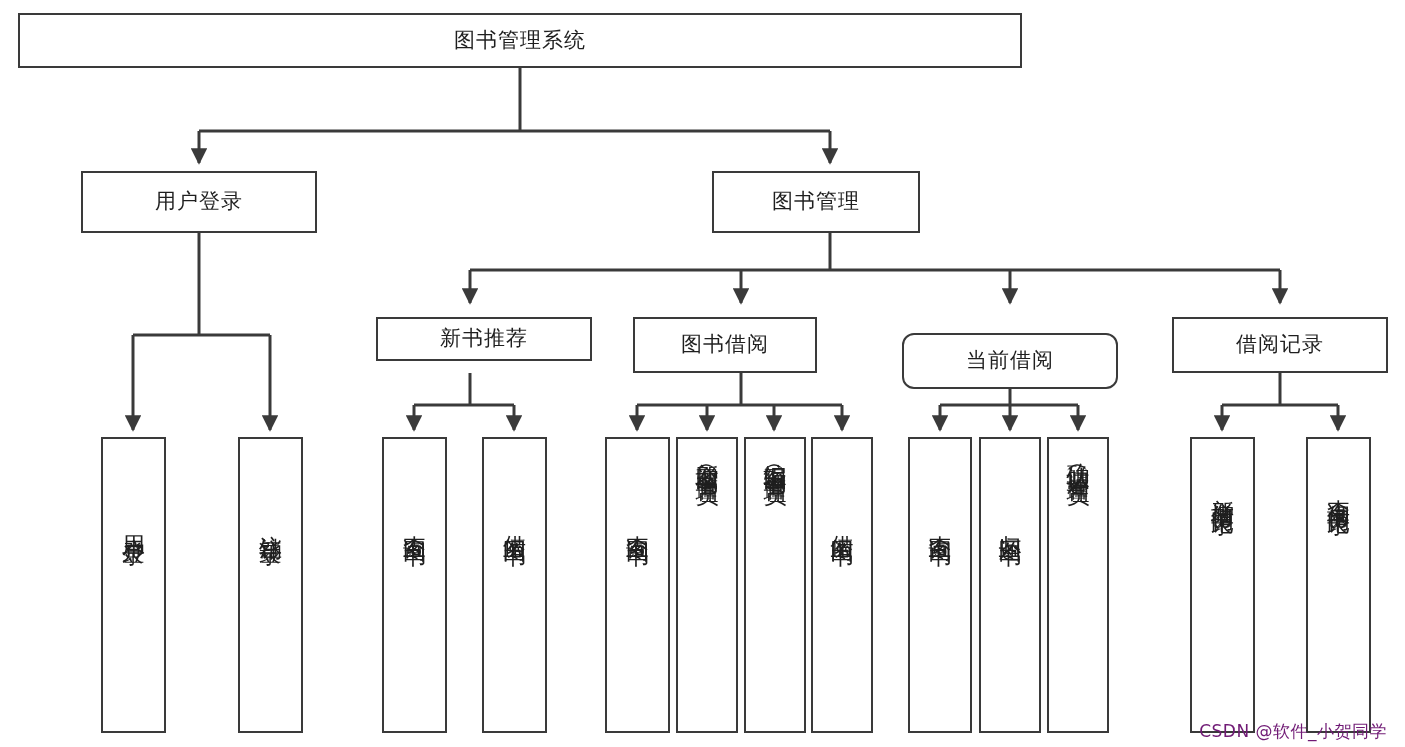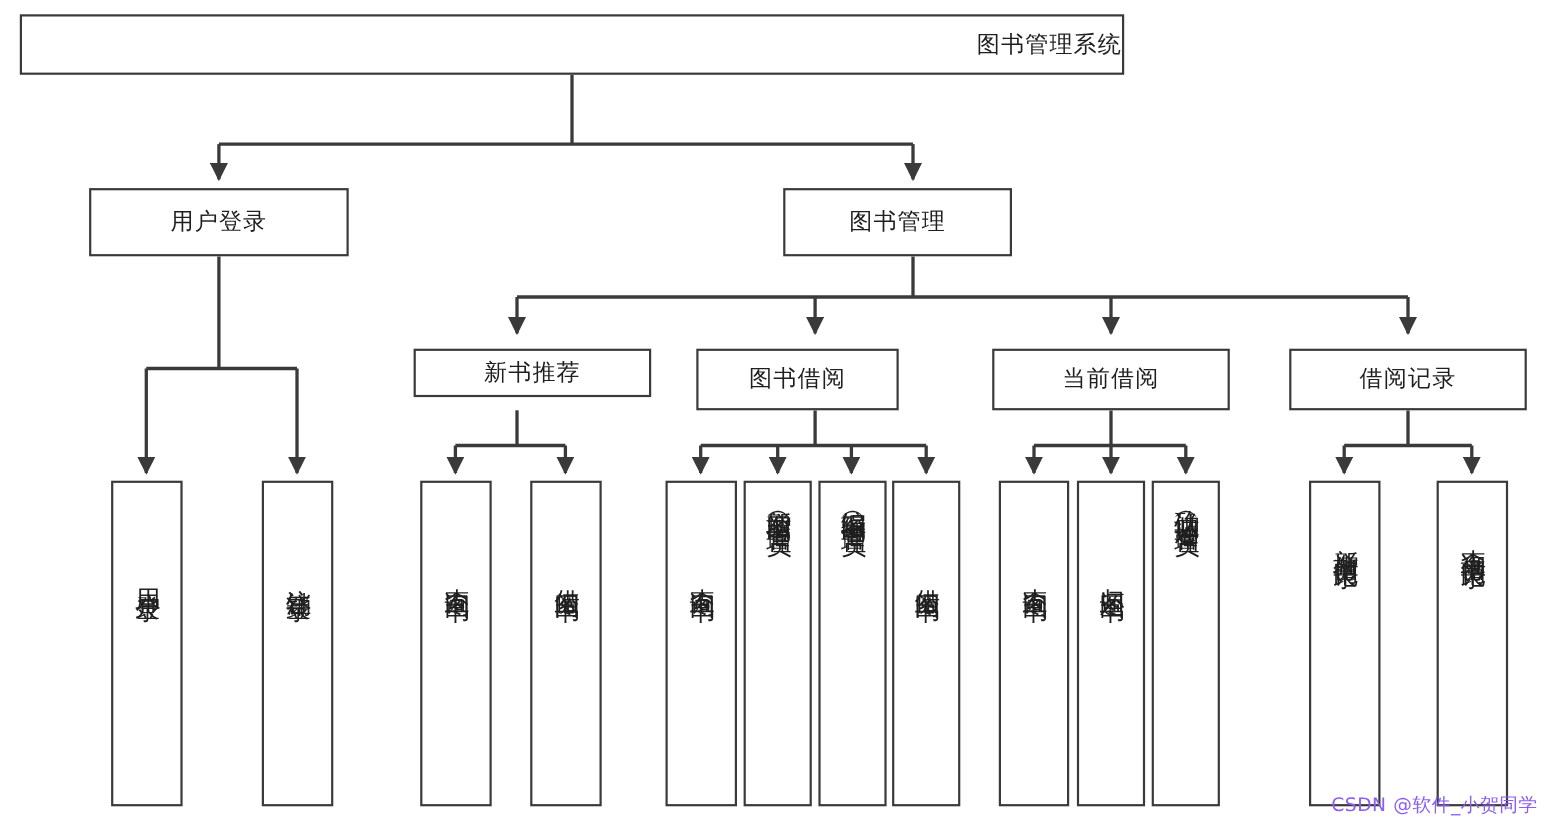--- a/index.html
+++ b/index.html
@@ -51,24 +51,24 @@
     writing-mode: vertical-rl;
     text-orientation: upright;
     font-size: 23px;
     line-height: 1.18;
     letter-spacing: 3px;
     white-space: nowrap;
     display: block;
   }
   .watermark {
     position: absolute;
-    right: 7px;
+    right: 18px;
     bottom: 4px;
     font-size: 17px;
-    color: #8b5cf6;
+    color: #701a75;
     letter-spacing: 0.5px;
     white-space: nowrap;
   }
 </style>
 </head>
 <body>
 
 <div id="diagram-root">
 
   <svg id="edge-layer" viewBox="0 0 1405 747" width="1405" height="747">
@@ -114,38 +114,38 @@
       <path d="M 1010 405 L 1010 430" marker-end="url(#arrow)"></path>
       <path d="M 1078 405 L 1078 430" marker-end="url(#arrow)"></path>
 
       <path d="M 1280 373 L 1280 405"></path>
       <path d="M 1222 405 L 1338 405"></path>
       <path d="M 1222 405 L 1222 430" marker-end="url(#arrow)"></path>
       <path d="M 1338 405 L 1338 430" marker-end="url(#arrow)"></path>
     </g>
   </svg>
 
-  <div class="node node-h" style="left:18px; top:13px; width:1004px; height:55px;justify-content:flex-end;">
+  <div class="node node-h" style="left:18px; top:13px; width:1004px; height:55px;">
     <span class="node-label">图书管理系统</span>
   </div>
 
   <div class="node node-h" style="left:81px; top:171px; width:236px; height:62px;">
     <span class="node-label">用户登录</span>
   </div>
   <div class="node node-h" style="left:712px; top:171px; width:208px; height:62px;">
     <span class="node-label">图书管理</span>
   </div>
 
   <div class="node node-h" style="left:376px; top:317px; width:216px; height:44px;">
     <span class="node-label">新书推荐</span>
   </div>
   <div class="node node-h" style="left:633px; top:317px; width:184px; height:56px;">
     <span class="node-label">图书借阅</span>
   </div>
-  <div class="node node-h" style="left:902px; top:317px; width:216px; height:56px;">
+  <div class="node node-h" style="left:902px; top:333px; width:216px; height:56px;border-radius:12px;">
     <span class="node-label">当前借阅</span>
   </div>
   <div class="node node-h" style="left:1172px; top:317px; width:216px; height:56px;">
     <span class="node-label">借阅记录</span>
   </div>
 
   <div class="node node-v" style="left:101px; top:437px; width:65px; height:296px; padding-top:78px;">
     <span class="node-label">用户登录</span>
   </div>
   <div class="node node-v" style="left:238px; top:437px; width:65px; height:296px; padding-top:78px;">

